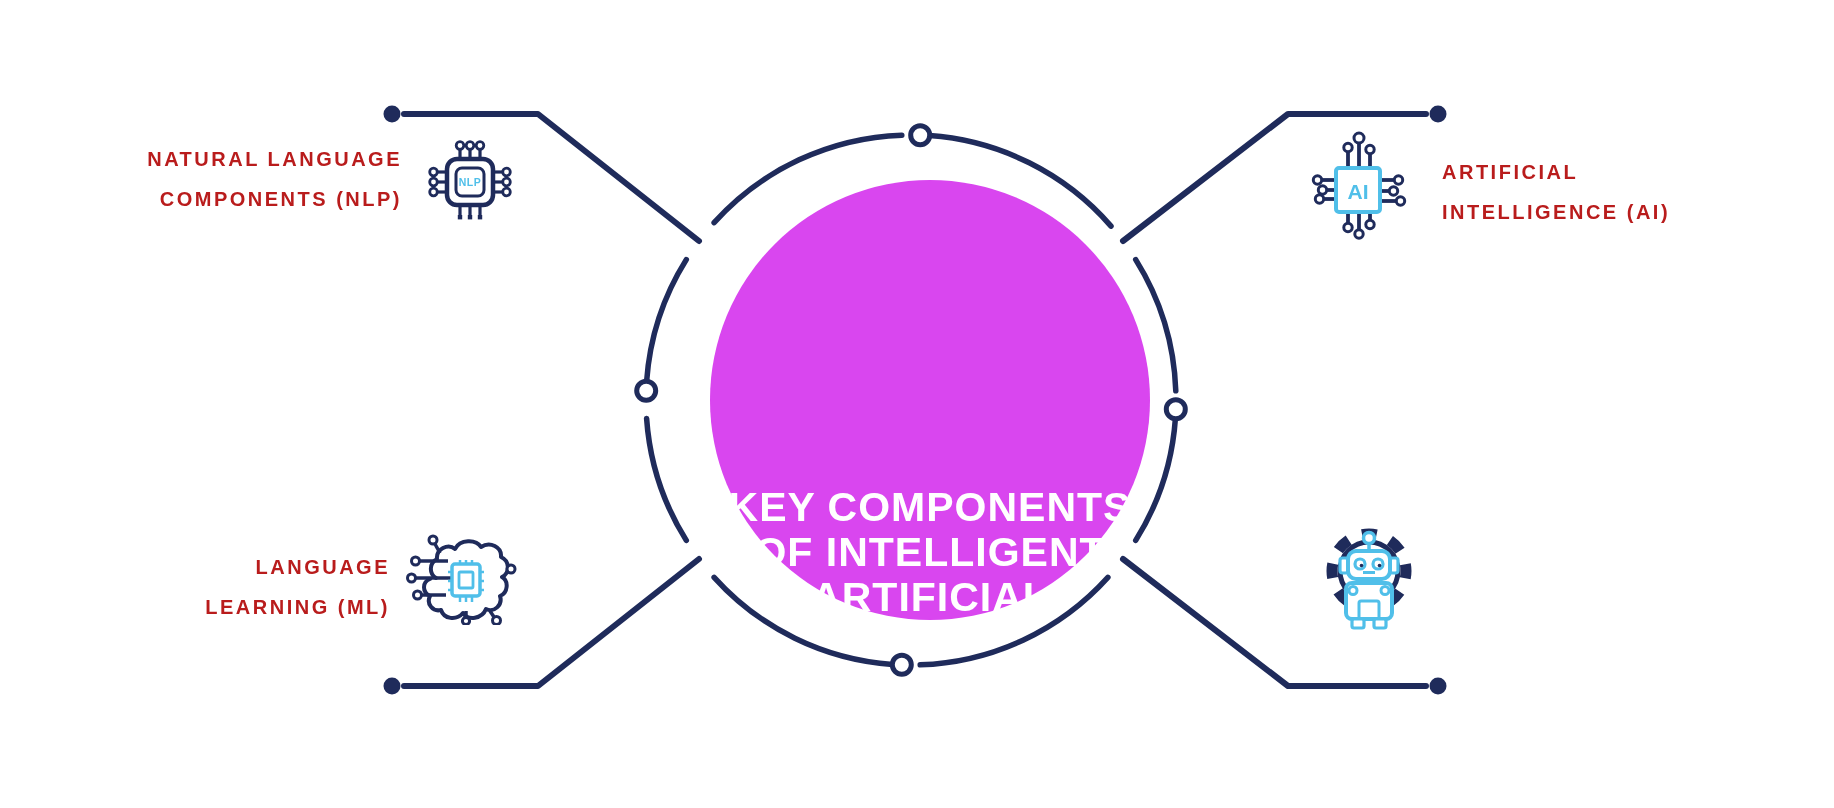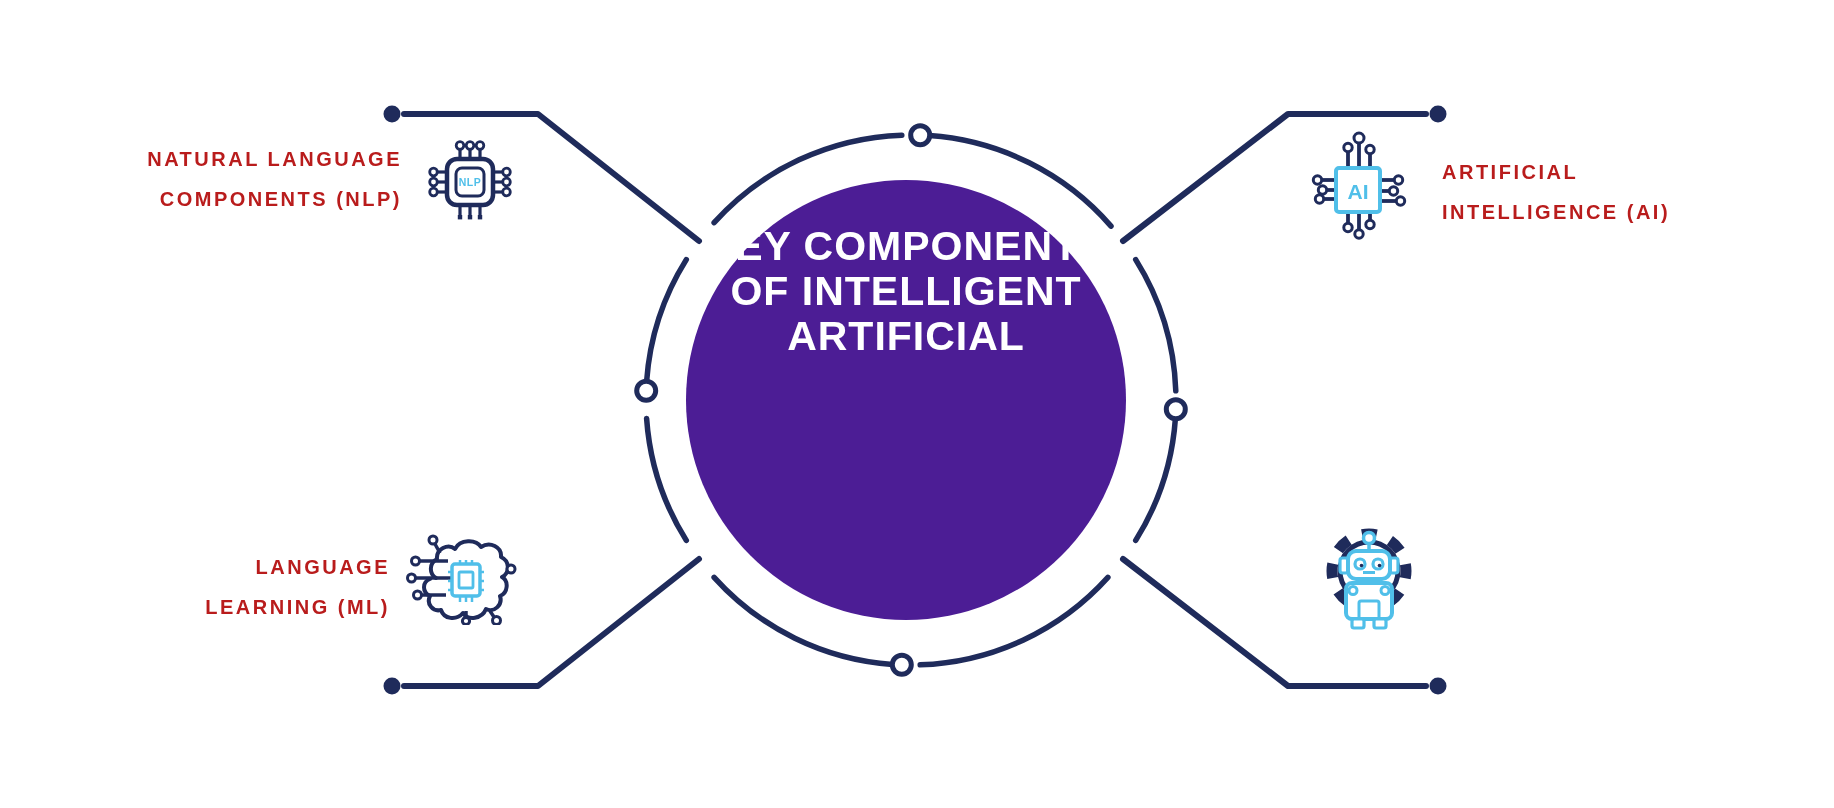--- a/index.html
+++ b/index.html
@@ -2,23 +2,23 @@
 <html><head>
 <meta charset="utf-8">
 <style>
   html,body{margin:0;padding:0;background:#ffffff;}
   .stage{
     position:relative;width:1834px;height:808px;background:#ffffff;
     font-family:"Liberation Sans",sans-serif;overflow:hidden;
   }
   .wires{position:absolute;left:0;top:0;}
   .hub{
-    position:absolute;left:686px;top:180px;width:440px;height:440px;
-    border-radius:50%;background:#4c1d95;
-    display:flex;align-items:flex-start;justify-content:center;text-align:center;
+    position:absolute;left:710px;top:180px;width:440px;height:440px;
+    border-radius:50%;background:#d946ef;
+    display:flex;align-items:flex-end;justify-content:center;text-align:center;
   }
   .hub-title{
     color:#ffffff;font-weight:bold;font-size:41px;line-height:45px;
     letter-spacing:1px;margin-top:44px;
   }
   .hub-title span{display:block;}
   .label{
     position:absolute;color:#b91c1c;font-weight:bold;font-size:20px;
     line-height:40px;letter-spacing:2.5px;white-space:nowrap;
   }

